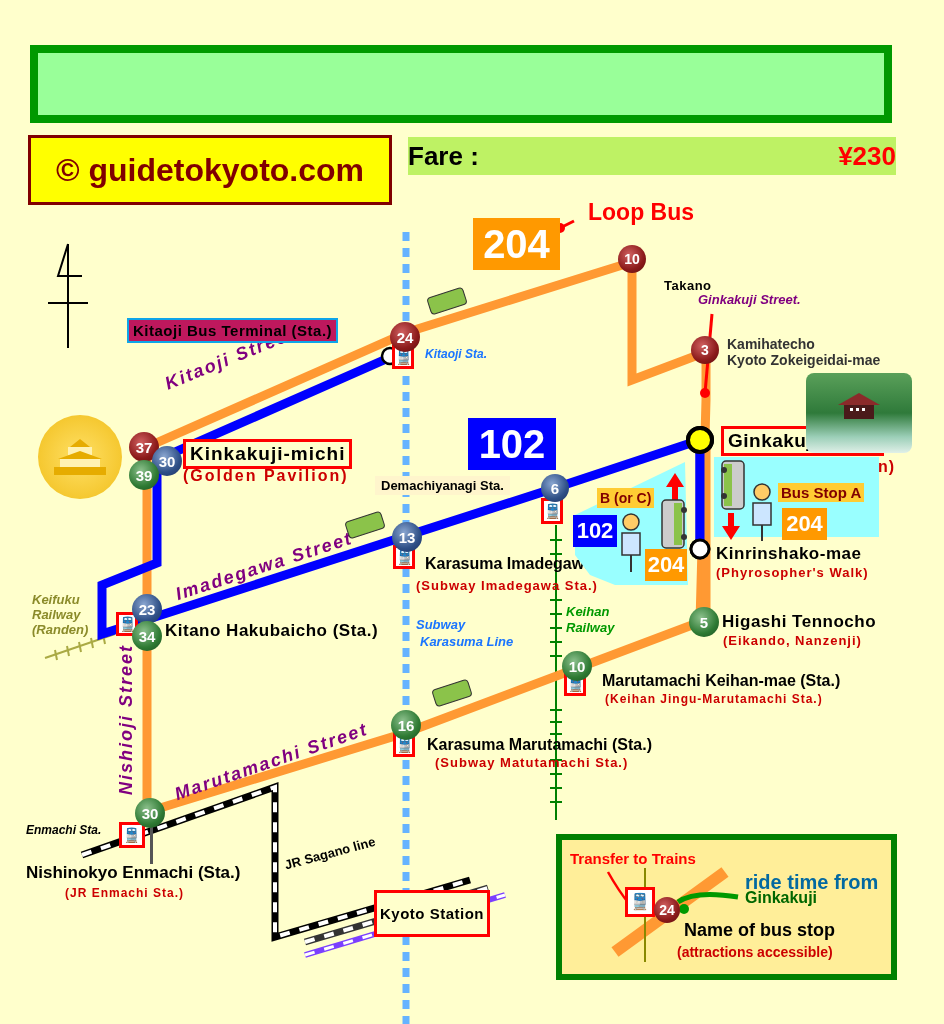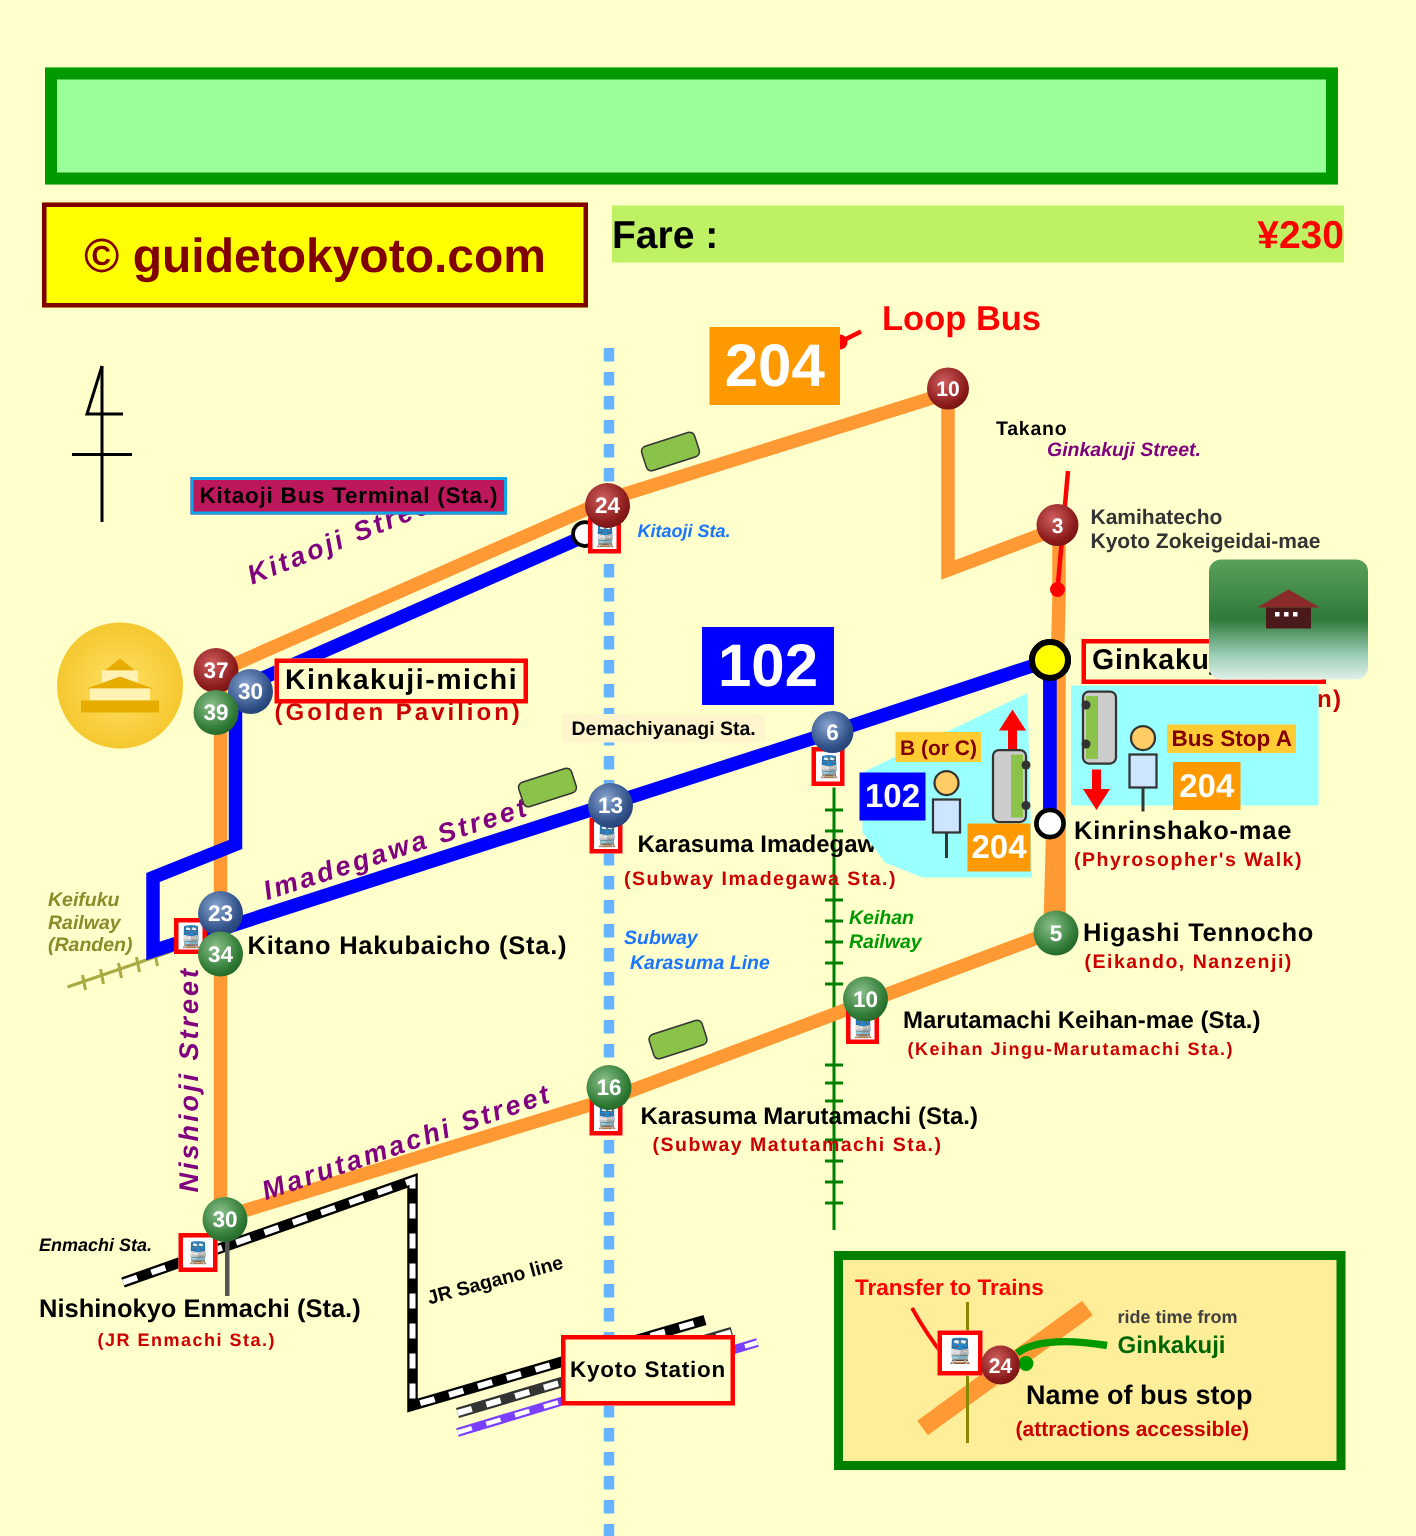--- a/index.html
+++ b/index.html
@@ -254,16 +254,16 @@
 <div class="abs" style="left:391px;top:710px;width:30px;height:30px;border-radius:50%;background:radial-gradient(circle at 40% 35%,#8cc08c,#2e7a33 60%,#1a4d1e);color:#fff;font-weight:bold;font-size:15px;display:flex;align-items:center;justify-content:center;">16</div>
 <div class="abs" style="left:135px;top:798px;width:30px;height:30px;border-radius:50%;background:radial-gradient(circle at 40% 35%,#8cc08c,#2e7a33 60%,#1a4d1e);color:#fff;font-weight:bold;font-size:15px;display:flex;align-items:center;justify-content:center;">30</div>
 
 <div class="abs" style="left:428px;top:292px;width:36px;height:16px;background:#8bc34a;border:1.5px solid #333;border-radius:4px;transform:rotate(-18deg);"></div>
 <div class="abs" style="left:346px;top:516px;width:36px;height:16px;background:#8bc34a;border:1.5px solid #333;border-radius:4px;transform:rotate(-18deg);"></div>
 <div class="abs" style="left:433px;top:684px;width:36px;height:16px;background:#8bc34a;border:1.5px solid #333;border-radius:4px;transform:rotate(-18deg);"></div>
 
 <div class="lbl" style="left:570px;top:850px;color:#ff0000;font-size:15px;">Transfer to Trains</div>
 <div class="abs" style="left:625px;top:887px;width:30px;height:30px;border:3px solid #ff0000;background:#fff;box-sizing:border-box;color:#ff0000;font-size:16px;text-align:center;line-height:24px;">🚆</div>
 <div class="abs" style="left:654px;top:897px;width:26px;height:26px;border-radius:50%;background:radial-gradient(circle at 40% 35%,#d06060,#8b1a1a 60%,#5a0d0d);color:#fff;font-weight:bold;font-size:14px;display:flex;align-items:center;justify-content:center;">24</div>
-<div class="lbl" style="left:745px;top:871px;color:#404040;font-size:12px;">ride time from</div>
+<div class="lbl" style="left:745px;top:871px;color:#0369a1;font-size:20px;">ride time from</div>
 <div class="lbl" style="left:745px;top:889px;color:#006600;font-size:16px;">Ginkakuji</div>
 <div class="lbl" style="left:684px;top:920px;color:#000;font-size:18px;">Name of bus stop</div>
 <div class="lbl" style="left:677px;top:944px;color:#cc0000;font-size:14px;">(attractions accessible)</div>
 
 </body></html>

